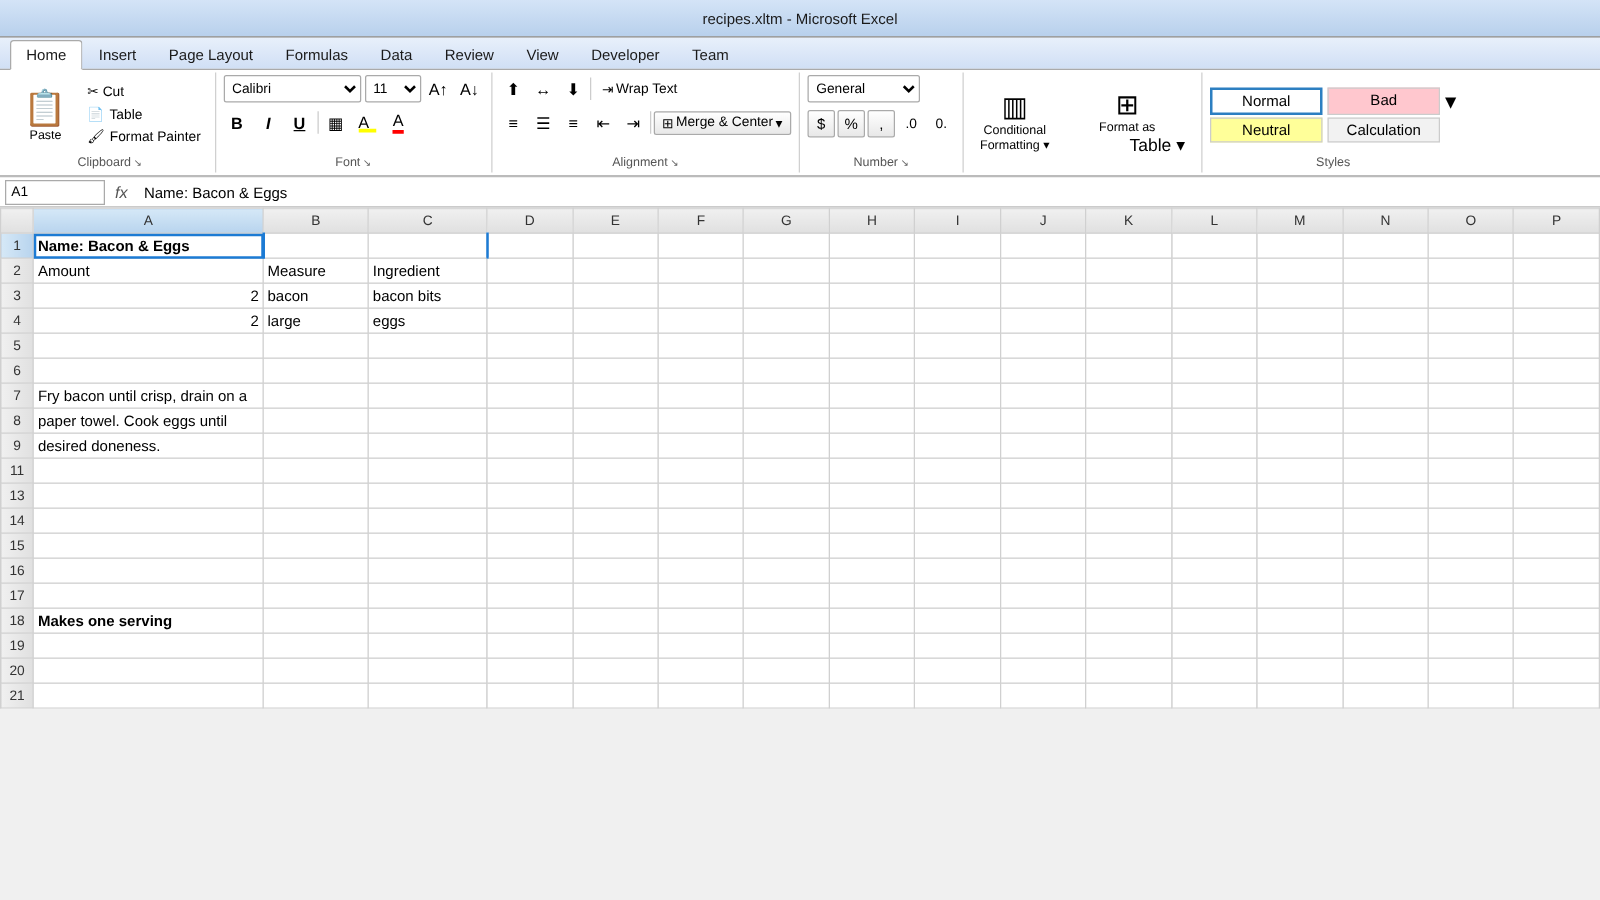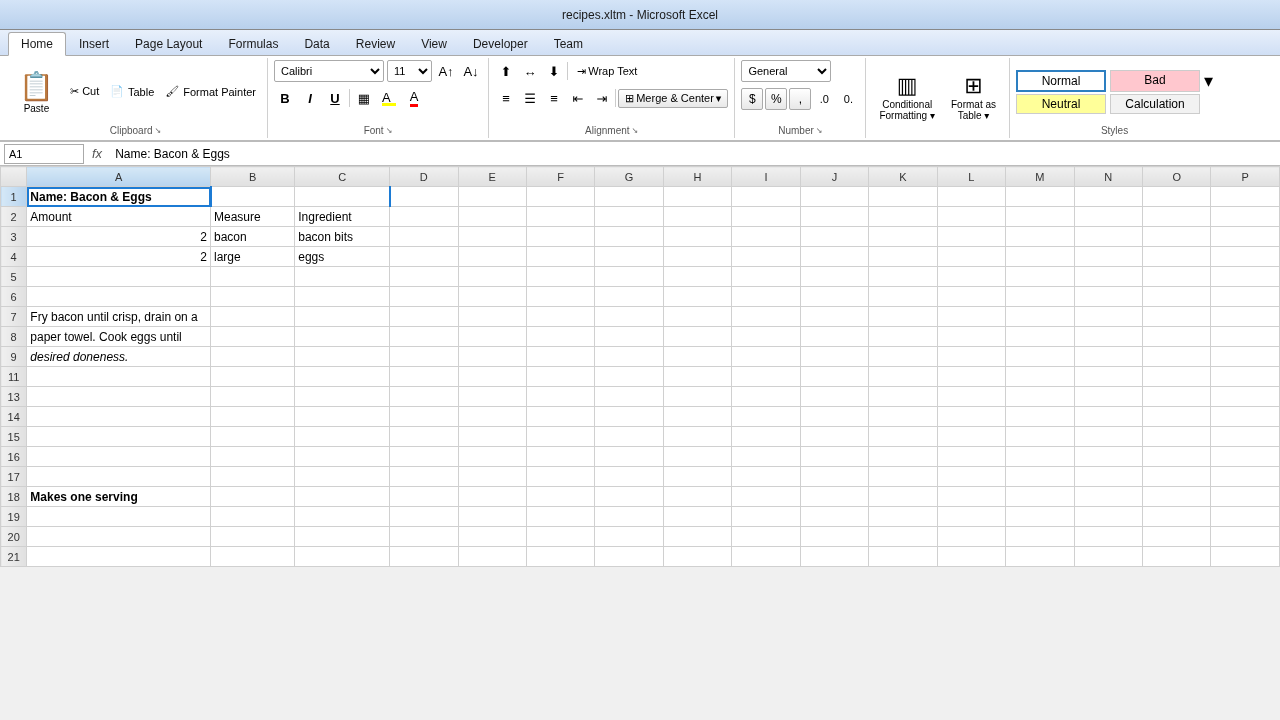--- a/index.html
+++ b/index.html
@@ -93,21 +93,21 @@
       flex-direction: column;
       align-items: center;
       justify-content: center;
       padding: 4px 8px;
       cursor: pointer;
       border: 1px solid transparent;
       border-radius: 2px;
       font-size: 10px;
     }
     .paste-icon { font-size: 28px; }
-    .small-btns { display: flex; flex-direction: row; gap: 1px; justify-content: center; }
+    .small-btns { display: flex; flex-direction: column; gap: 1px; justify-content: center; }
     .small-btn {
       display: flex; align-items: center; gap: 4px; padding: 1px 4px; cursor: pointer;
       border: 1px solid transparent; border-radius: 2px; font-size: 11px; white-space: nowrap;
     }
 
     
     .font-group-top { display: flex; align-items: center; gap: 3px; justify-content: flex-end; }
     .font-group-bottom { display: flex; align-items: center; gap: 3px; margin-top: 3px; }
     .font-select {
       height: 22px; border: 1px solid #aaa; border-radius: 2px; font-size: 11px;
@@ -398,21 +398,21 @@
   <div class="ribbon-group">
     <div class="ribbon-group-content">
       <div class="cond-format-btn">
         <span class="big-icon">▥</span>
         <span style="font-size:10px;">Conditional</span>
         <span style="font-size:10px;">Formatting ▾</span>
       </div>
       <div class="cond-format-btn">
         <span class="big-icon">⊞</span>
         <span style="font-size:10px;">Format as</span>
-        <span style="font-size:10px;">Table ▾</span>
+        <span style="font-size:14px;margin-left:48px;">Table ▾</span>
       </div>
     </div>
     <div class="ribbon-group-label">
       
     </div>
   </div>
 
   <div class="ribbon-group">
     <div class="ribbon-group-content">
       <div class="styles-group">
@@ -613,21 +613,21 @@
               <td class="cell" style="width: 65px;"></td>
               <td class="cell" style="width: 65px;"></td>
               <td class="cell" style="width: 65px;"></td>
               <td class="cell" style="width: 65px;"></td>
               <td class="cell" style="width: 65px;"></td>
               <td class="cell" style="width: 65px;"></td>
               <td class="cell" style="width: 65px;"></td>
             </tr>
             <tr>
               <td class="row-header">9</td>
-              <td class="cell" style="width: 100px; min-width: 100px; font-style: italic;">desired doneness.</td>
+              <td class="cell" style="width: 100px; min-width: 100px;">desired doneness.</td>
               <td class="cell" style="width: 80px;"></td>
               <td class="cell" style="width: 90px;"></td>
               <td class="cell" style="width: 65px;"></td>
               <td class="cell" style="width: 65px;"></td>
               <td class="cell" style="width: 65px;"></td>
               <td class="cell" style="width: 65px;"></td>
               <td class="cell" style="width: 65px;"></td>
               <td class="cell" style="width: 65px;"></td>
               <td class="cell" style="width: 65px;"></td>
               <td class="cell" style="width: 65px;"></td>

